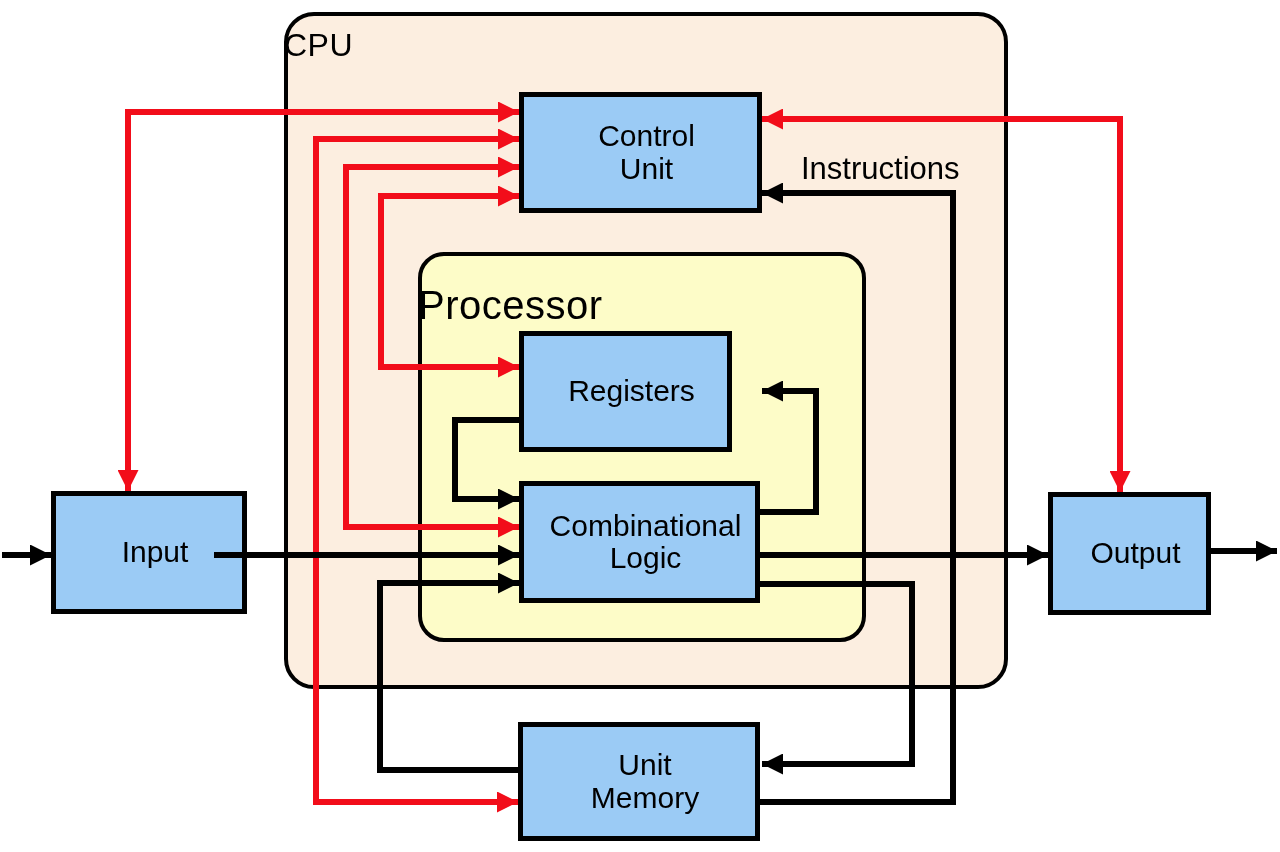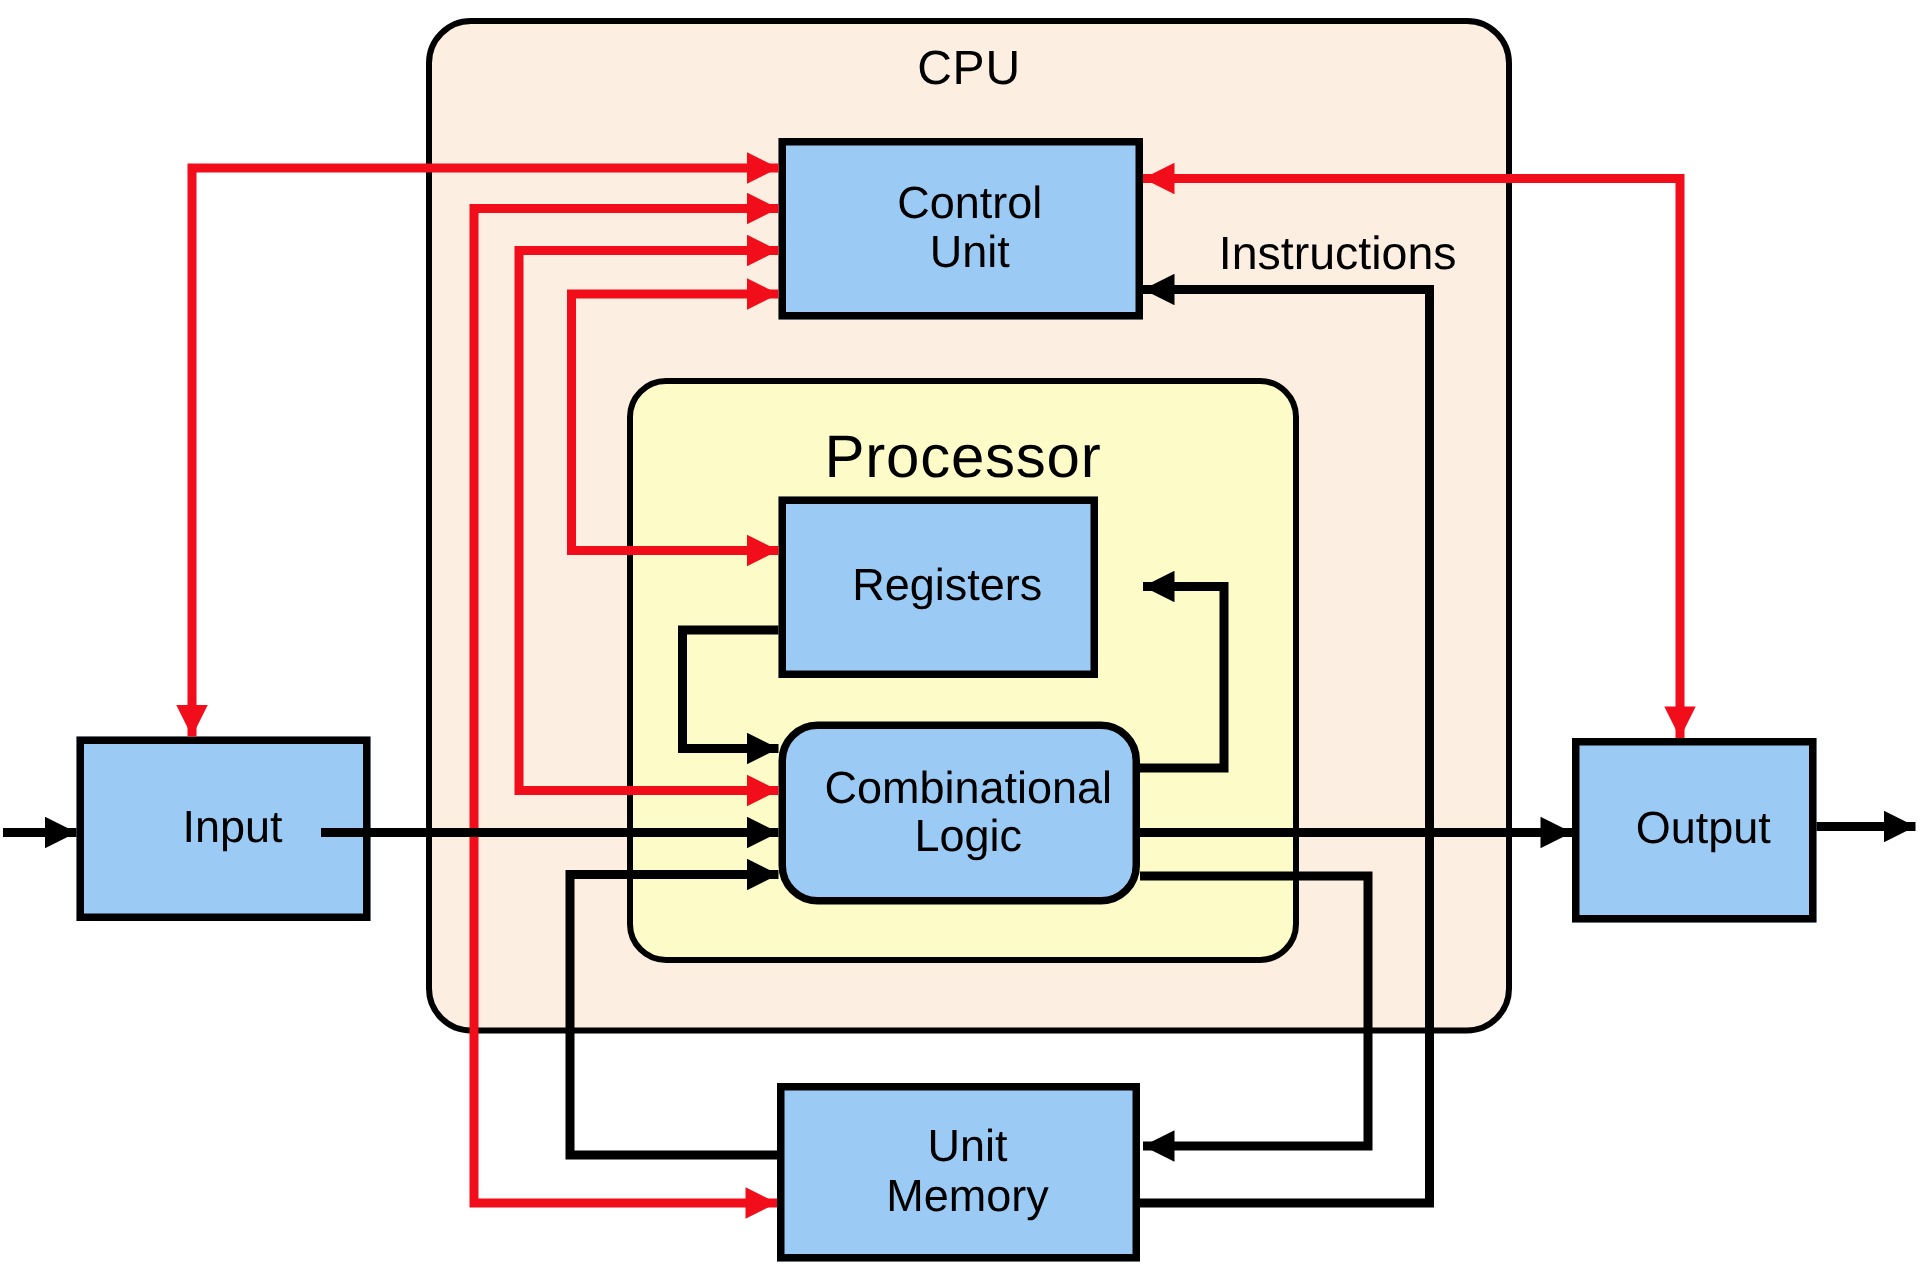--- a/index.html
+++ b/index.html
@@ -33,21 +33,21 @@
     z-index: 1;
   }
   .processor-box {
     left: 418px; top: 252px; width: 448px; height: 390px;
     background: var(--processor_fill);
     border-radius: 26px;
     z-index: 2;
   }
   .ctr-label {
     position: absolute;
-    text-align: center;
+    text-align: left;
     z-index: 3;
     font-size: 32px;
     letter-spacing: 0.5px;
   }
   .cpu-label { left: 284px; top: 27px; width: 724px; }
   .processor-label { left: 418px; top: 283px; width: 448px; font-size: 40px; }
   .blue-box {
     position: absolute;
     background: var(--box_fill);
     border: 5px solid var(--border_color);
@@ -56,28 +56,28 @@
     align-items: center;
     justify-content: center;
     text-align: center;
     font-size: 30px;
     line-height: 1.07;
     z-index: 3;
     padding-left: 12px;
   }
   .box-control-unit        { left: 519px; top: 92px;  width: 243px; height: 121px; }
   .box-registers           { left: 519px; top: 331px; width: 213px; height: 121px; }
-  .box-combinational-logic { left: 519px; top: 481px; width: 241px; height: 122px; border-radius: 26px; }
+  .box-combinational-logic { left: 519px; top: 481px; width: 241px; height: 122px; }
   .box-main-memory         { left: 518px; top: 722px; width: 242px; height: 119px; }
   .box-input               { left: 51px;  top: 491px; width: 196px; height: 123px; }
   .box-output              { left: 1048px;top: 492px; width: 163px; height: 123px; }
   .annotation-label {
     position: absolute;
     left: 801px; top: 151px; width: 170px;
-    text-align: right;
+    text-align: left;
     font-size: 31px;
     z-index: 3;
   }
   .wires {
     position: absolute;
     left: 0; top: 0;
     width: 1280px; height: 852px;
     z-index: 4;
     pointer-events: none;
   }

